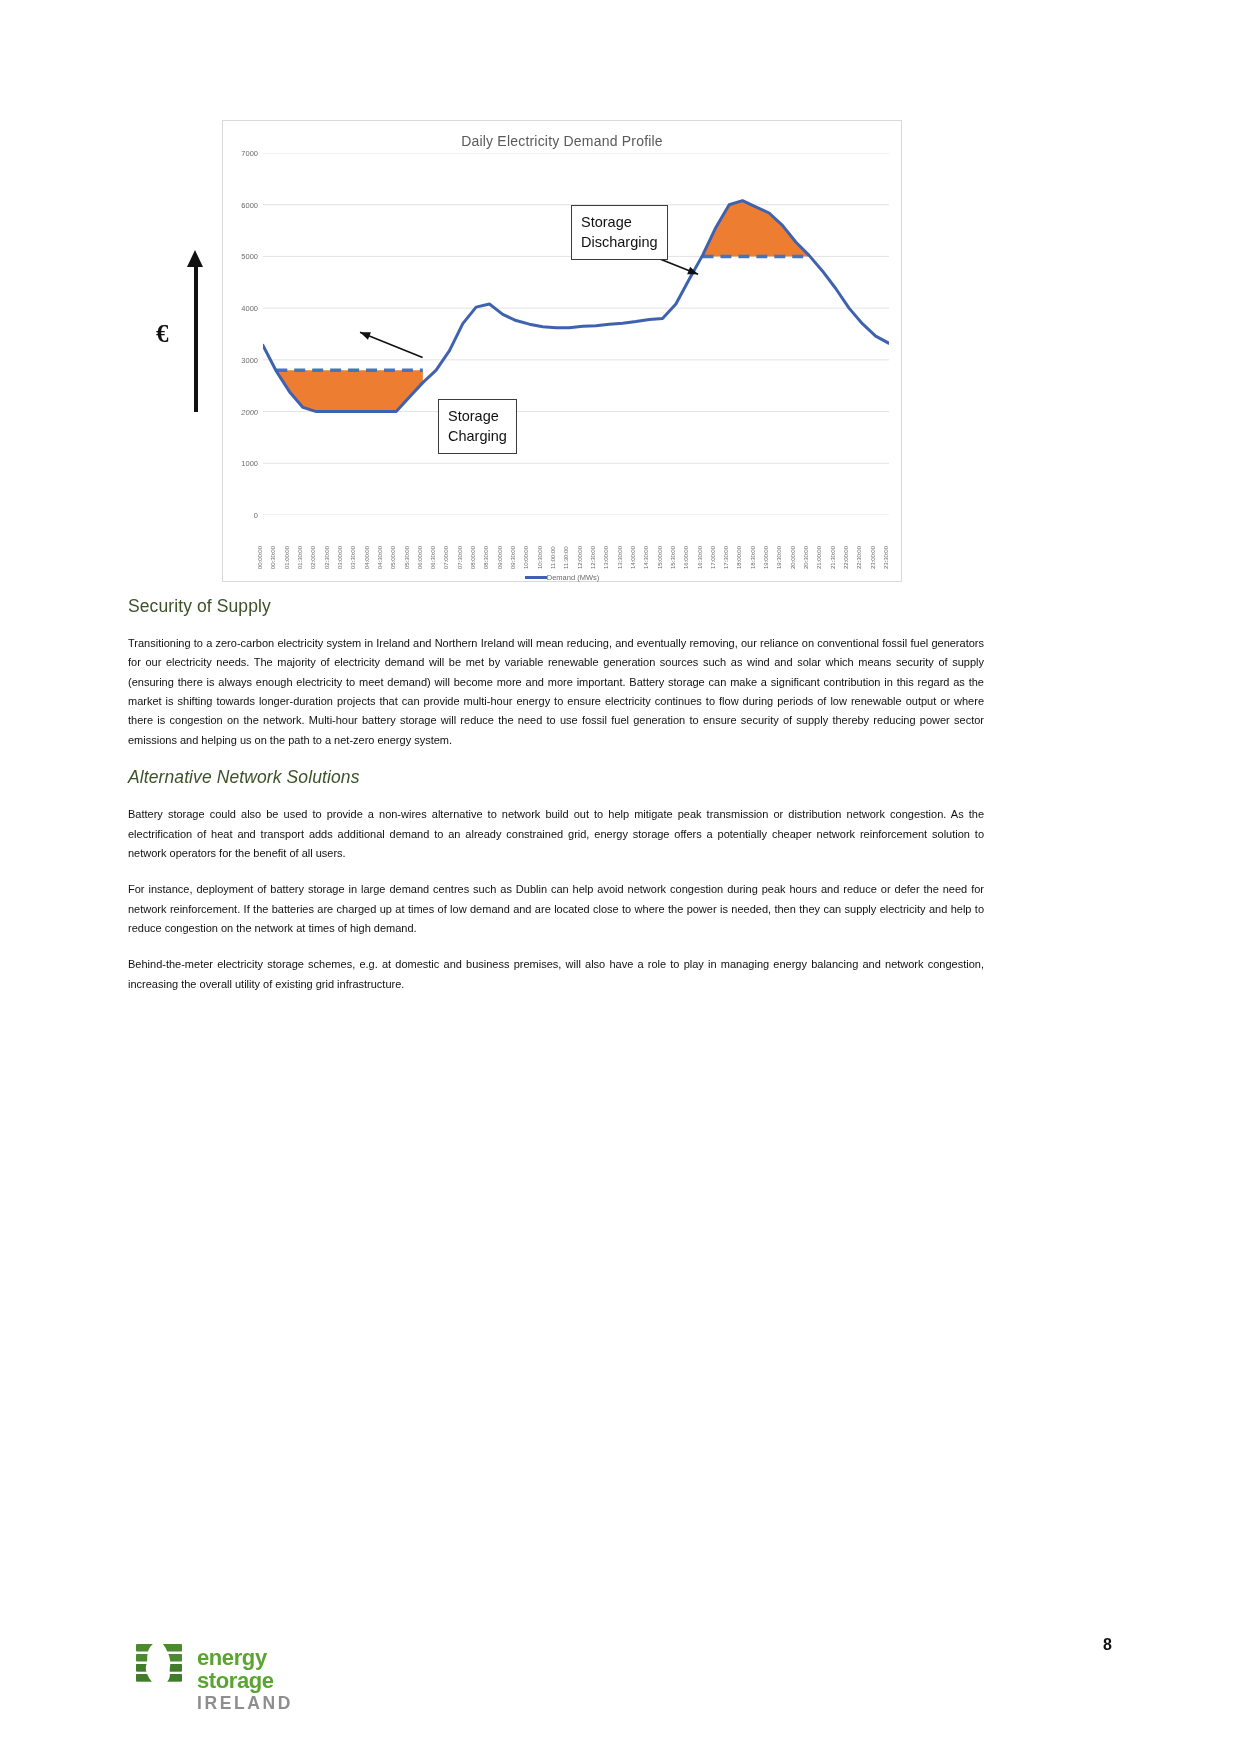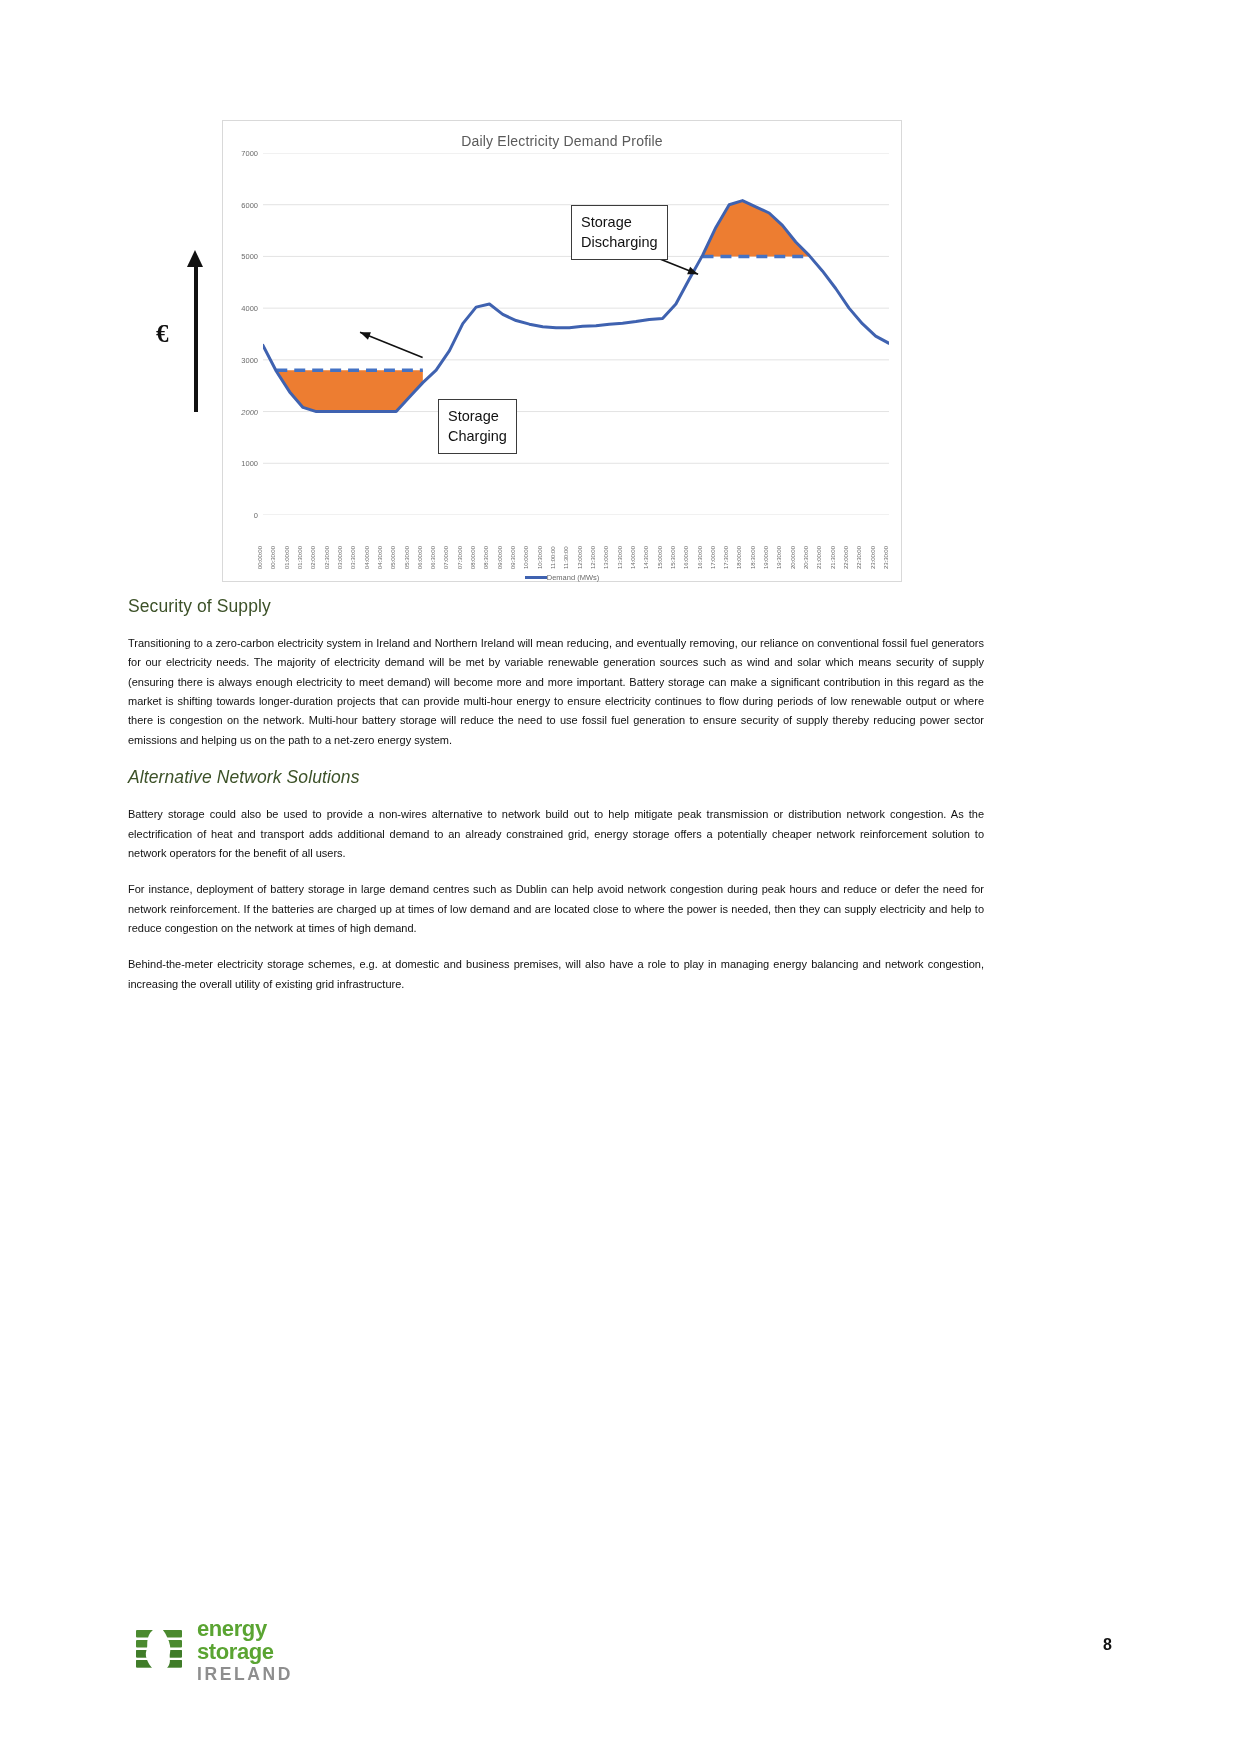--- a/index.html
+++ b/index.html
@@ -188,21 +188,21 @@
   }
   .logo {
     position: absolute;
     left: 134px;
     top: 18px;
     display: flex;
     align-items: center;
     gap: 9px;
   }
   .logo-mark { width: 54px; height: 54px; display: block; }
-  .logo-words { display: flex; flex-direction: column; line-height: 1; }
+  .logo-words { display: flex; flex-direction: column; line-height: 1; margin-top: 29px; }
   .logo-line1, .logo-line2 {
     font-size: 22px;
     font-weight: bold;
     color: #5aa432;
     letter-spacing: -0.4px;
   }
   .logo-line2 { margin-top: 1px; }
   .logo-line3 {
     font-size: 17.5px;
     font-weight: bold;

